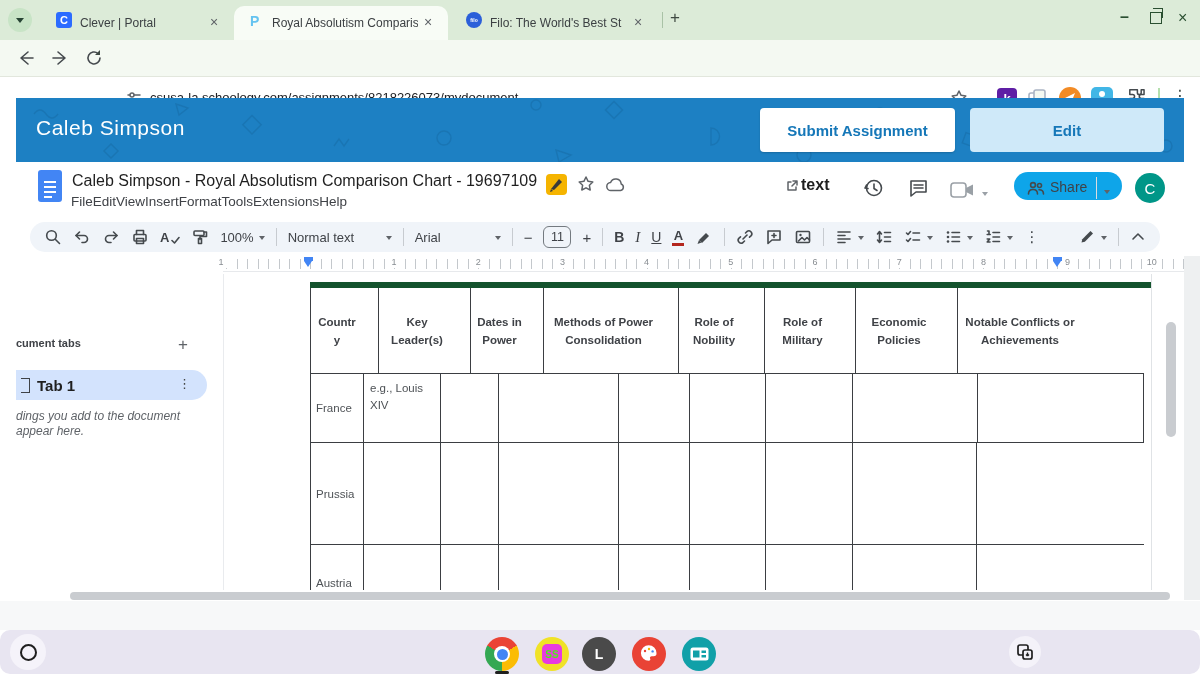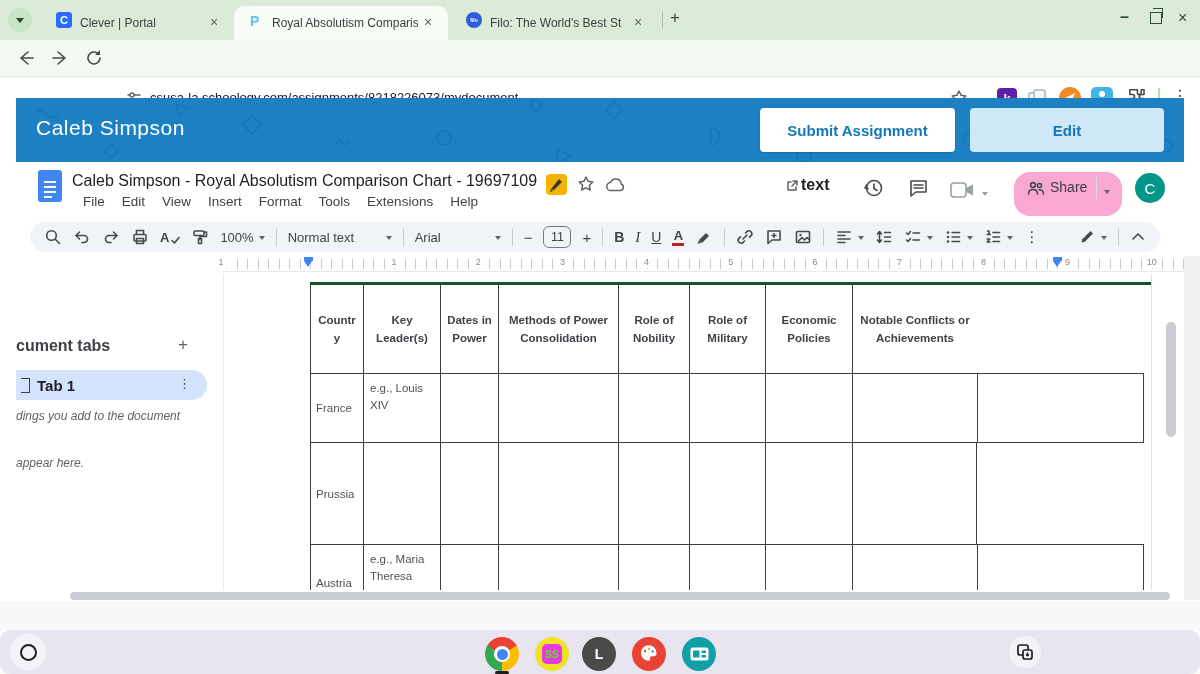--- a/index.html
+++ b/index.html
@@ -26,22 +26,22 @@
 
   
   .blue-hdr{left:16px;top:98px;width:1168px;height:64px;background:var(--schoology_blue);overflow:hidden;}
   .sch-name{left:20px;top:18px;color:#fff;font-size:21px;letter-spacing:.5px;position:absolute;}
   .sch-btn{position:absolute;top:10px;height:44px;border-radius:4px;display:flex;align-items:center;justify-content:center;font-size:15px;font-weight:600;color:var(--schoology_link);}
   .btn-submit{left:744px;width:195px;background:#fff;box-shadow:0 1px 2px rgba(0,0,0,.18);}
   .btn-edit{left:954px;width:194px;background:var(--edit_btn_bg);}
 
   
   .docs-title{left:72px;top:172px;font-size:16px;font-weight:500;color:#1f1f1f;}
-  .menus{left:71px;top:194px;display:flex;gap:17px;font-size:13.5px;color:#3f4247;margin-left:12px;}
-  .share-pill{left:1014px;top:172px;width:108px;height:44px;background:#f9a8d4;border-radius:16px;}
+  .menus{left:71px;top:194px;display:flex;font-size:13.5px;color:#3f4247;}
+  .share-pill{left:1014px;top:172px;width:108px;height:28px;background:#0ea5e9;border-radius:16px;}
   .avatar{left:1135px;top:173px;width:30px;height:30px;border-radius:50%;background:var(--avatar_teal);color:#fff;font-size:15px;display:flex;align-items:center;justify-content:center;}
 
   
   .dtoolbar{left:30px;top:222px;width:1130px;height:30px;border-radius:20px;background:var(--docs_toolbar_bg);display:flex;align-items:center;gap:11px;padding:0 14px;box-sizing:border-box;}
   .tsep{width:1px;height:18px;background:#c7cbd0;flex:0 0 auto;}
   .tbtxt{font-size:13px;color:#3f4247;white-space:nowrap;}
   .caret{width:0;height:0;border:3.5px solid transparent;border-top:4.5px solid #5f6368;margin-top:4px;}
   .tbgrp{display:flex;align-items:center;gap:5px;flex:0 0 auto;}
   .glyph-b{font-weight:700;font-size:14px;color:#3f4247;}
   .glyph-i{font-style:italic;font-family:"Liberation Serif",serif;font-size:15px;color:#3f4247;}
@@ -49,27 +49,27 @@
   .size-box{width:26px;height:20px;border:1px solid #747a80;border-radius:6px;font-size:12.5px;color:#3f4247;display:flex;align-items:center;justify-content:center;background:var(--docs_toolbar_bg);}
 
   
   .ticks{left:223px;top:259px;width:961px;height:10px;background:repeating-linear-gradient(90deg,#c4c8cc 0 1px,transparent 1px 10.52px);background-position-x:3px;}
   .ruler-line{left:223px;top:271px;width:961px;height:1px;background:#e7e9ec;}
   .rnum{position:absolute;top:257px;width:12px;text-align:center;font-size:9px;color:#878c91;background:#fff;line-height:11px;}
   .mk-bar{position:absolute;width:9px;height:3.5px;background:#4285f4;}
   .mk-tri{position:absolute;width:0;height:0;border:4.5px solid transparent;border-top:6px solid #4285f4;}
 
   
-  .panel-hdr{left:16px;top:337px;font-size:16px;font-weight:600;color:#3f4247;}
+  .panel-hdr{left:16px;top:337px;font-size:11px;font-weight:600;color:#3f4247;}
   .tab1-pill{left:16px;top:370px;width:191px;height:30px;background:var(--doc_tab_pill);border-radius:0 15px 15px 0;}
   .hint{left:16px;font-size:12px;font-style:italic;color:#5f6368;}
 
   
   .dtable{left:310px;top:282px;width:841px;height:308px;overflow:hidden;font-size:11.5px;color:#4e5256;}
-  .thead{display:grid;grid-template-columns:53px 77px 58px 120px 71px 76px 87px 125px 174px;height:91px;border-top:3px solid #14532d;width:841px;box-sizing:border-box;}
+  .thead{display:grid;grid-template-columns:53px 77px 58px 120px 71px 76px 87px 125px 174px;height:91px;border-top:6px solid #14532d;width:841px;box-sizing:border-box;gap:15px;}
   .trow{display:grid;grid-template-columns:53px 77px 58px 120px 71px 76px 87px 125px 167px;width:834px;box-sizing:border-box;}
   .cell{box-sizing:border-box;border-left:1.5px solid #3b3e42;overflow:hidden;}
   .th{display:flex;align-items:center;justify-content:center;text-align:center;font-weight:700;line-height:18px;padding:0 4px;overflow-wrap:anywhere;color:#3f4247;}
   .thead .th:last-child{border-right:none;}
   .trow{border-top:1.5px solid #3b3e42;}
   .trow .cell:last-child{border-right:1.5px solid #3b3e42;}
   .tbody > div:nth-of-type(1){height:69px;}
   .tbody > div:nth-of-type(2){height:102px;}
   .tbody > div:nth-of-type(3){height:76px;}
   .td.country{display:flex;align-items:center;padding-left:5px;}
@@ -402,21 +402,21 @@
   <div class="abs" style="left:1184px;top:256px;width:16px;height:344px;background:#eef0f1;"></div>
 
   <div class="abs panel-hdr">cument tabs</div>
   <span class="abs" style="left:178px;top:335px;font-size:17px;color:#5f6368;">+</span>
   <div class="abs tab1-pill">
     <div class="abs" style="left:5px;top:8px;width:8px;height:13px;border-right:1.6px solid #3f4247;border-top:1.6px solid #3f4247;border-bottom:1.6px solid #3f4247;"></div>
     <span class="abs" style="left:21px;top:7px;font-size:15px;font-weight:600;color:#1f1f1f;">Tab 1</span>
     <span class="abs" style="left:162px;top:6px;font-size:13px;color:#444746;">⋮</span>
   </div>
   <div class="abs hint" style="top:409px;">dings you add to the document</div>
-  <div class="abs hint" style="top:424px;margin-top:32px;">appear here.</div>
+  <div class="abs hint" style="top:424px;">appear here.</div>
 
   <div class="abs dtable">
     <div class="thead">
 
     <div class="cell th">Country</div>
         <div class="cell th">Key Leader(s)</div>
         <div class="cell th">Dates in Power</div>
         <div class="cell th">Methods of Power Consolidation</div>
         <div class="cell th">Role of Nobility</div>
         <div class="cell th">Role of Military</div>
@@ -443,21 +443,20 @@
           <div class="cell td"></div>
           <div class="cell td"></div>
           <div class="cell td"></div>
           <div class="cell td"></div>
           <div class="cell td"></div>
           <div class="cell td"></div>
         </div>
 
         <div class="trow">
           <div class="cell td country">Austria</div>
-          <div class="cell td leader">e.g., Maria Theresa</div>
           <div class="cell td"></div>
           <div class="cell td"></div>
           <div class="cell td"></div>
           <div class="cell td"></div>
           <div class="cell td"></div>
           <div class="cell td"></div>
           <div class="cell td"></div>
         </div>
       </div>
   </div>

